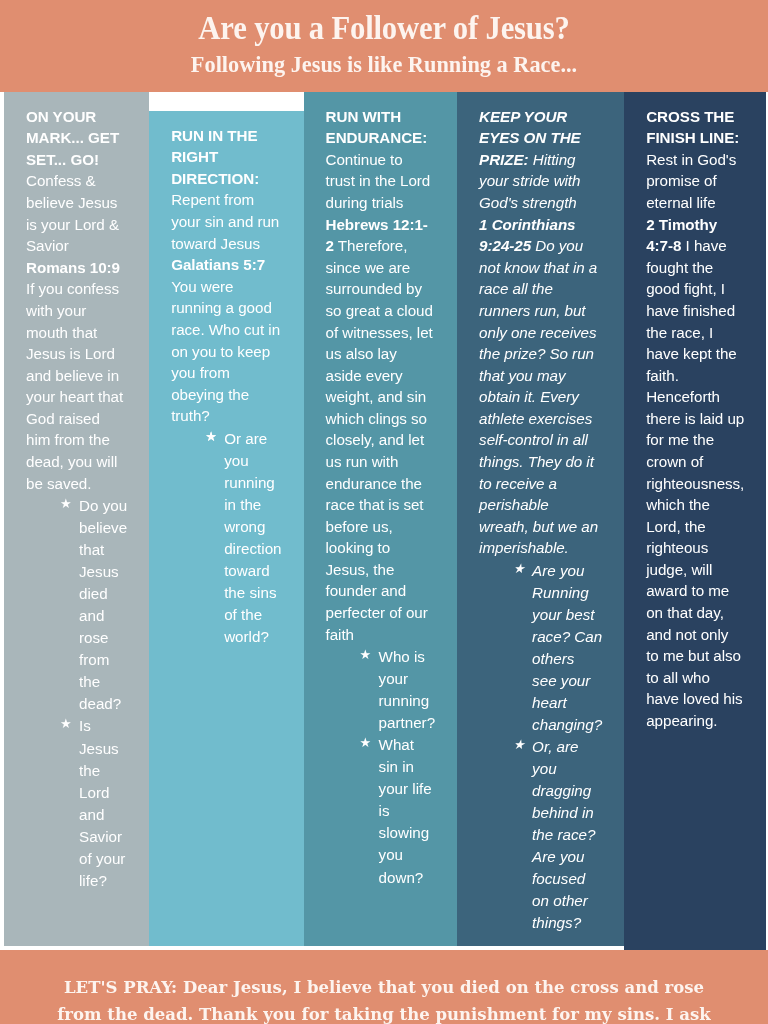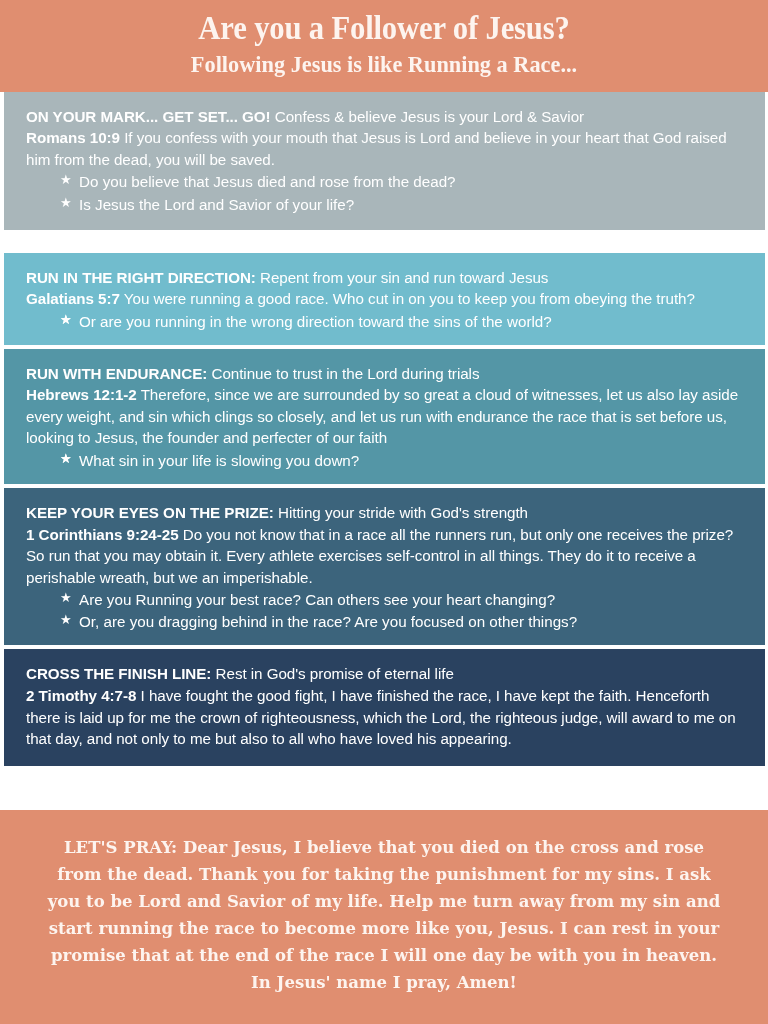--- a/index.html
+++ b/index.html
@@ -41,21 +41,21 @@
     font-weight:700;
     line-height:1.2;
     margin-top:3px;
     transform:scaleX(0.93);
   }
 
   
   .bands {
     flex:1 1 auto;
     display:flex;
-    flex-direction:column;
+    flex-direction:row;
     background:#ffffff;
     padding-left:4px;
     padding-right:3px;
     border-radius:18px;
   }
 
   .band {
     position:relative;
     color:#ffffff;
     padding:14px 22px 12px 22px;
@@ -85,21 +85,21 @@
     left:0;
     top:0;
     font-size:13px;
     line-height:1.45;
   }
 
   
   .band-1 { background:#a9b6ba; }
   .band-2 { background:#71bccd;margin-top:19px; }
   .band-3 { background:#5496a6; }
-  .band-4 { background:#3c647c; }
+  .band-4 { background:#3c647c;font-style:italic; }
   .band-5 { background:#2a4260; }
 
   .band-1 { padding-bottom:14px; }
   .band-5 { padding-bottom:16px; }
 
   
   .prayer {
     background:#e08e70;
     color:#fdf4ef;
     text-align:center;
@@ -134,21 +134,21 @@
       <div class="band band-2" style="background: rgb(113, 188, 205);">
         <div class="band-body"><b>RUN IN THE RIGHT DIRECTION:</b> <span>Repent from your sin and run toward Jesus</span><br><b>Galatians 5:7</b> <span>You were running a good race. Who cut in on you to keep you from obeying the truth?</span></div>
         <ul class="bullets">
           <li><span class="star-icon">★</span></li>
           <li><span class="star-icon">★</span><span>Or are you running in the wrong direction toward the sins of the world?</span></li>
         </ul>
       </div>
       <div class="band band-3" style="background: rgb(84, 150, 166);">
         <div class="band-body"><b>RUN WITH ENDURANCE:</b> <span>Continue to trust in the Lord during trials</span><br><b>Hebrews 12:1-2</b> <span>Therefore, since we are surrounded by so great a cloud of witnesses, let us also lay aside every weight, and sin which clings so closely, and let us run with endurance the race that is set before us, looking to Jesus, the founder and perfecter of our faith</span></div>
         <ul class="bullets">
-          <li><span class="star-icon">★</span></li>
+          <li><span class="star-icon">★</span><span>Who is your running partner?</span></li>
           <li><span class="star-icon">★</span><span>What sin in your life is slowing you down?</span></li>
         </ul>
       </div>
       <div class="band band-4" style="background: rgb(60, 100, 124);">
         <div class="band-body"><b>KEEP YOUR EYES ON THE PRIZE:</b> <span>Hitting your stride with God's strength</span><br><b>1 Corinthians 9:24-25</b> <span>Do you not know that in a race all the runners run, but only one receives the prize? So run that you may obtain it. Every athlete exercises self-control in all things. They do it to receive a perishable wreath, but we an imperishable.</span></div>
         <ul class="bullets">
           <li><span class="star-icon">★</span><span>Are you Running your best race? Can others see your heart changing?</span></li>
           <li><span class="star-icon">★</span><span>Or, are you dragging behind in the race? Are you focused on other things?</span></li>
         </ul>
       </div>

